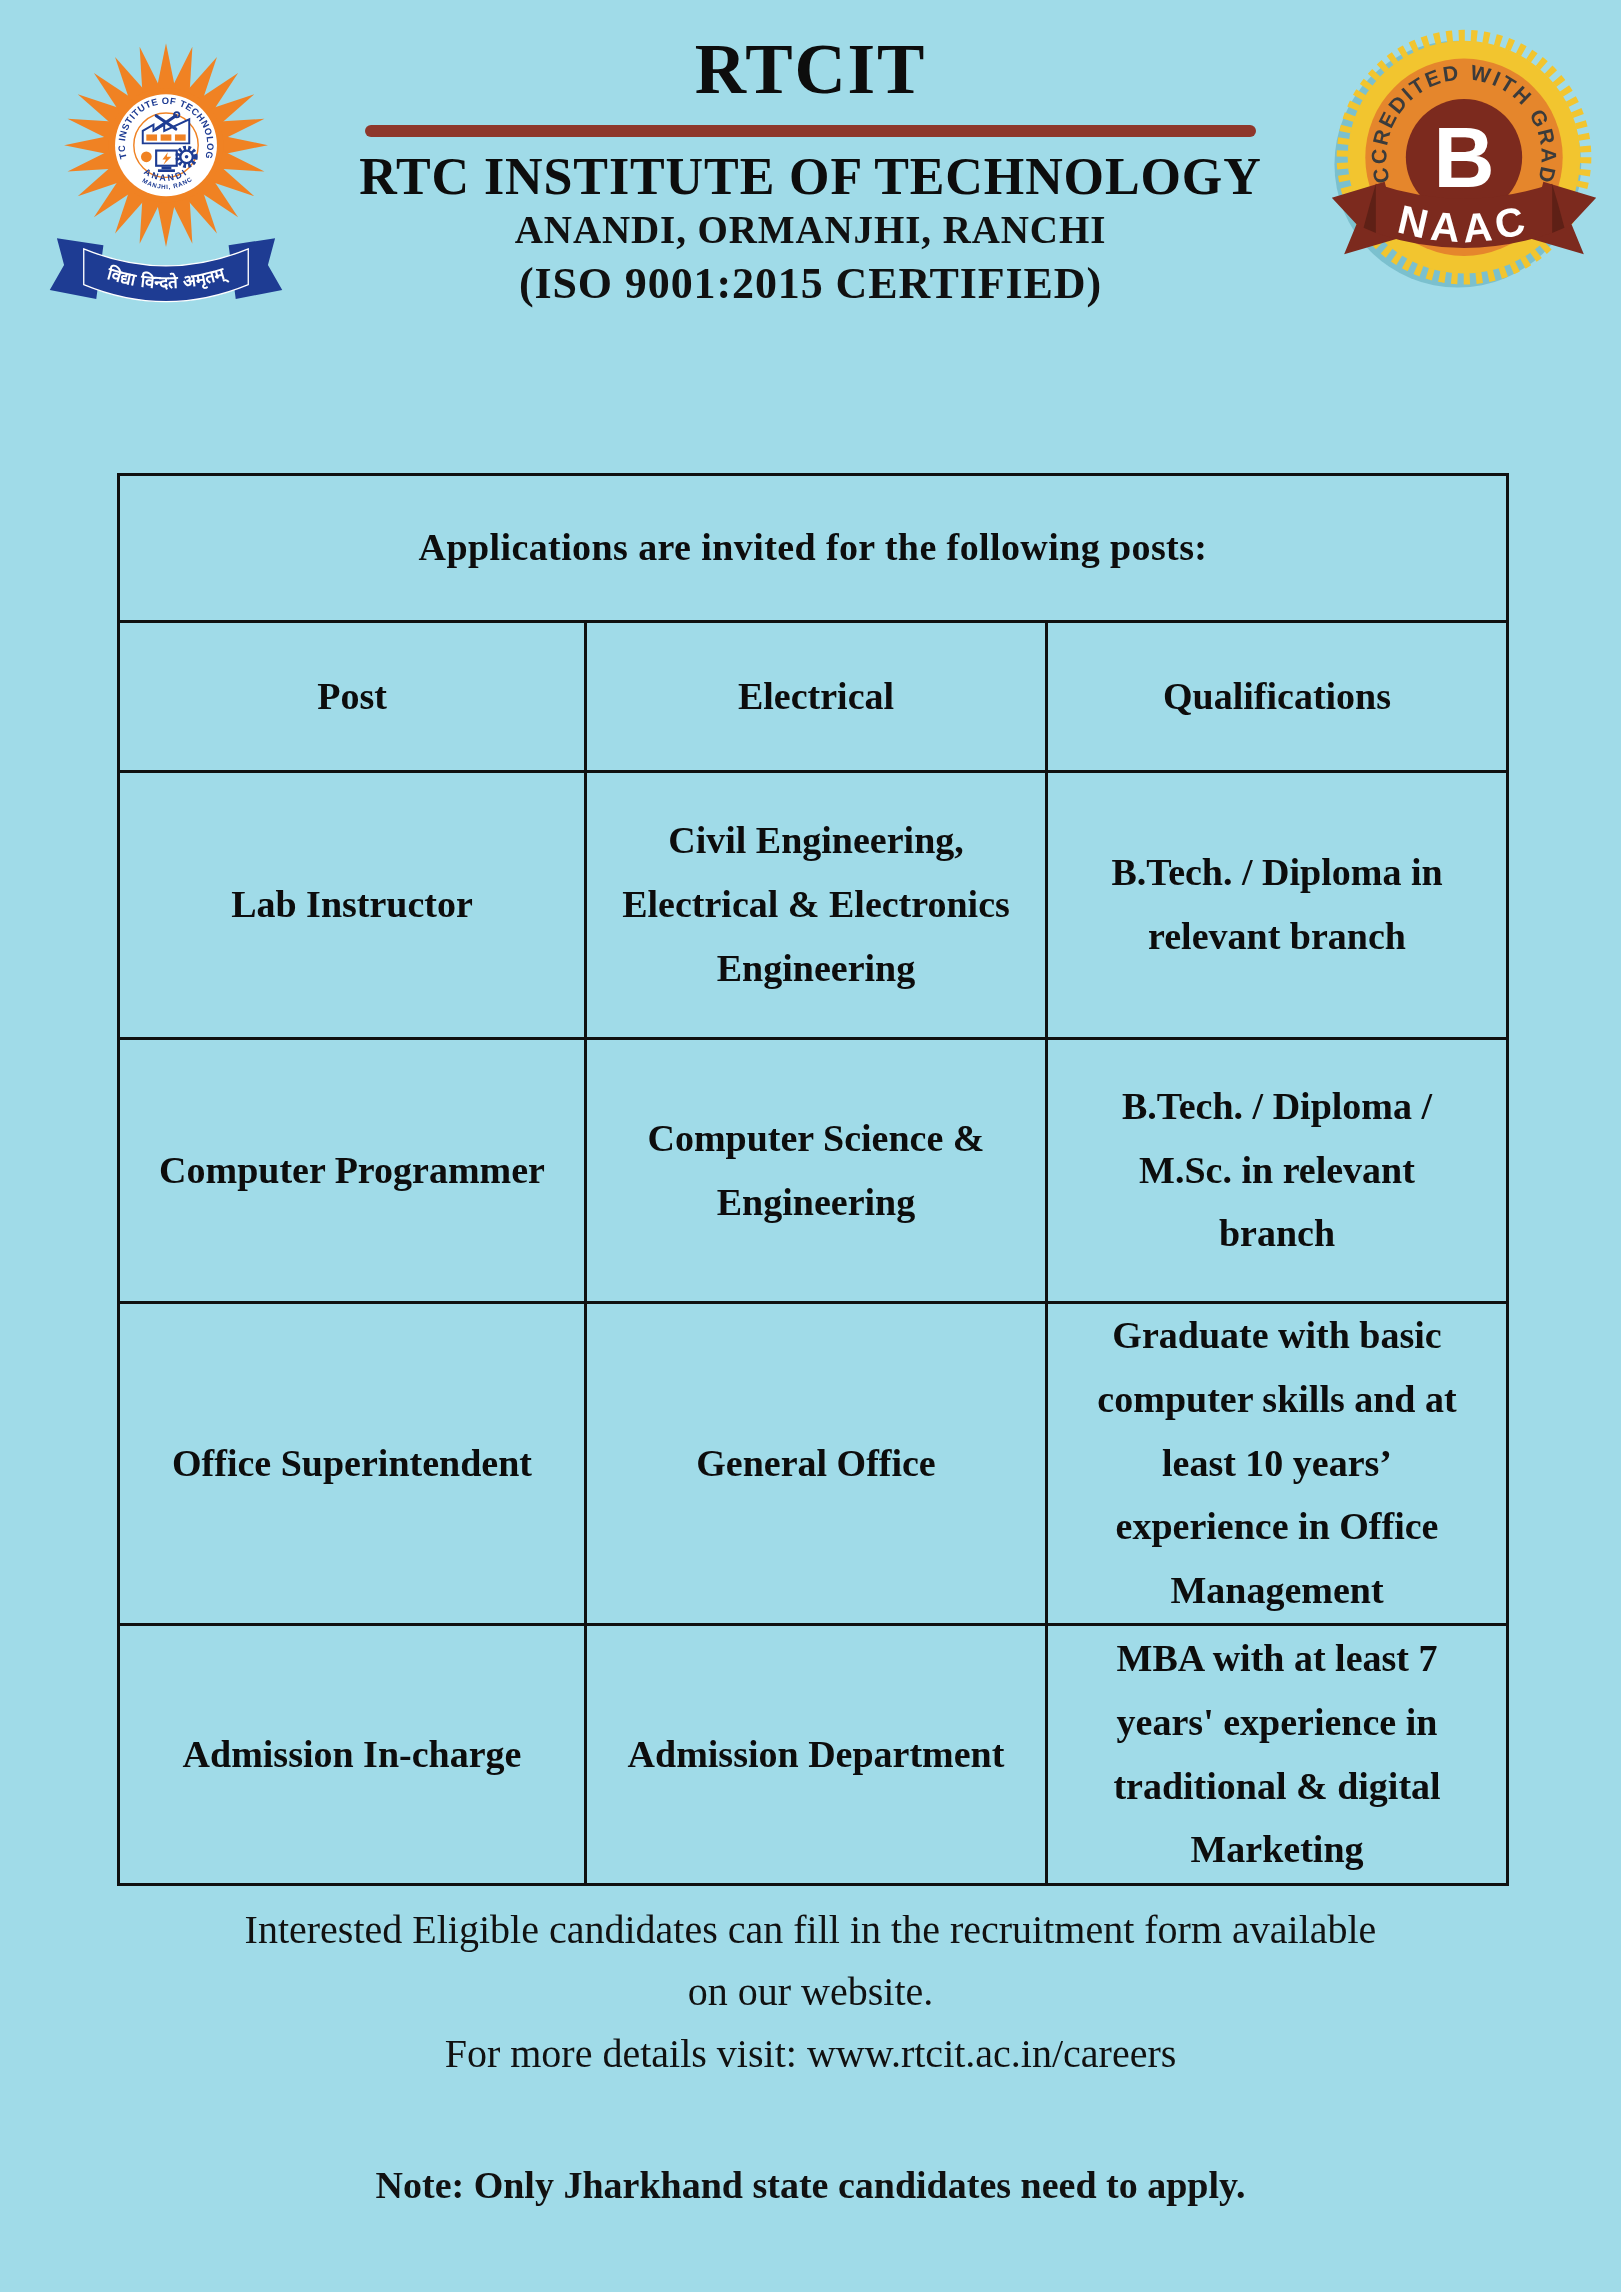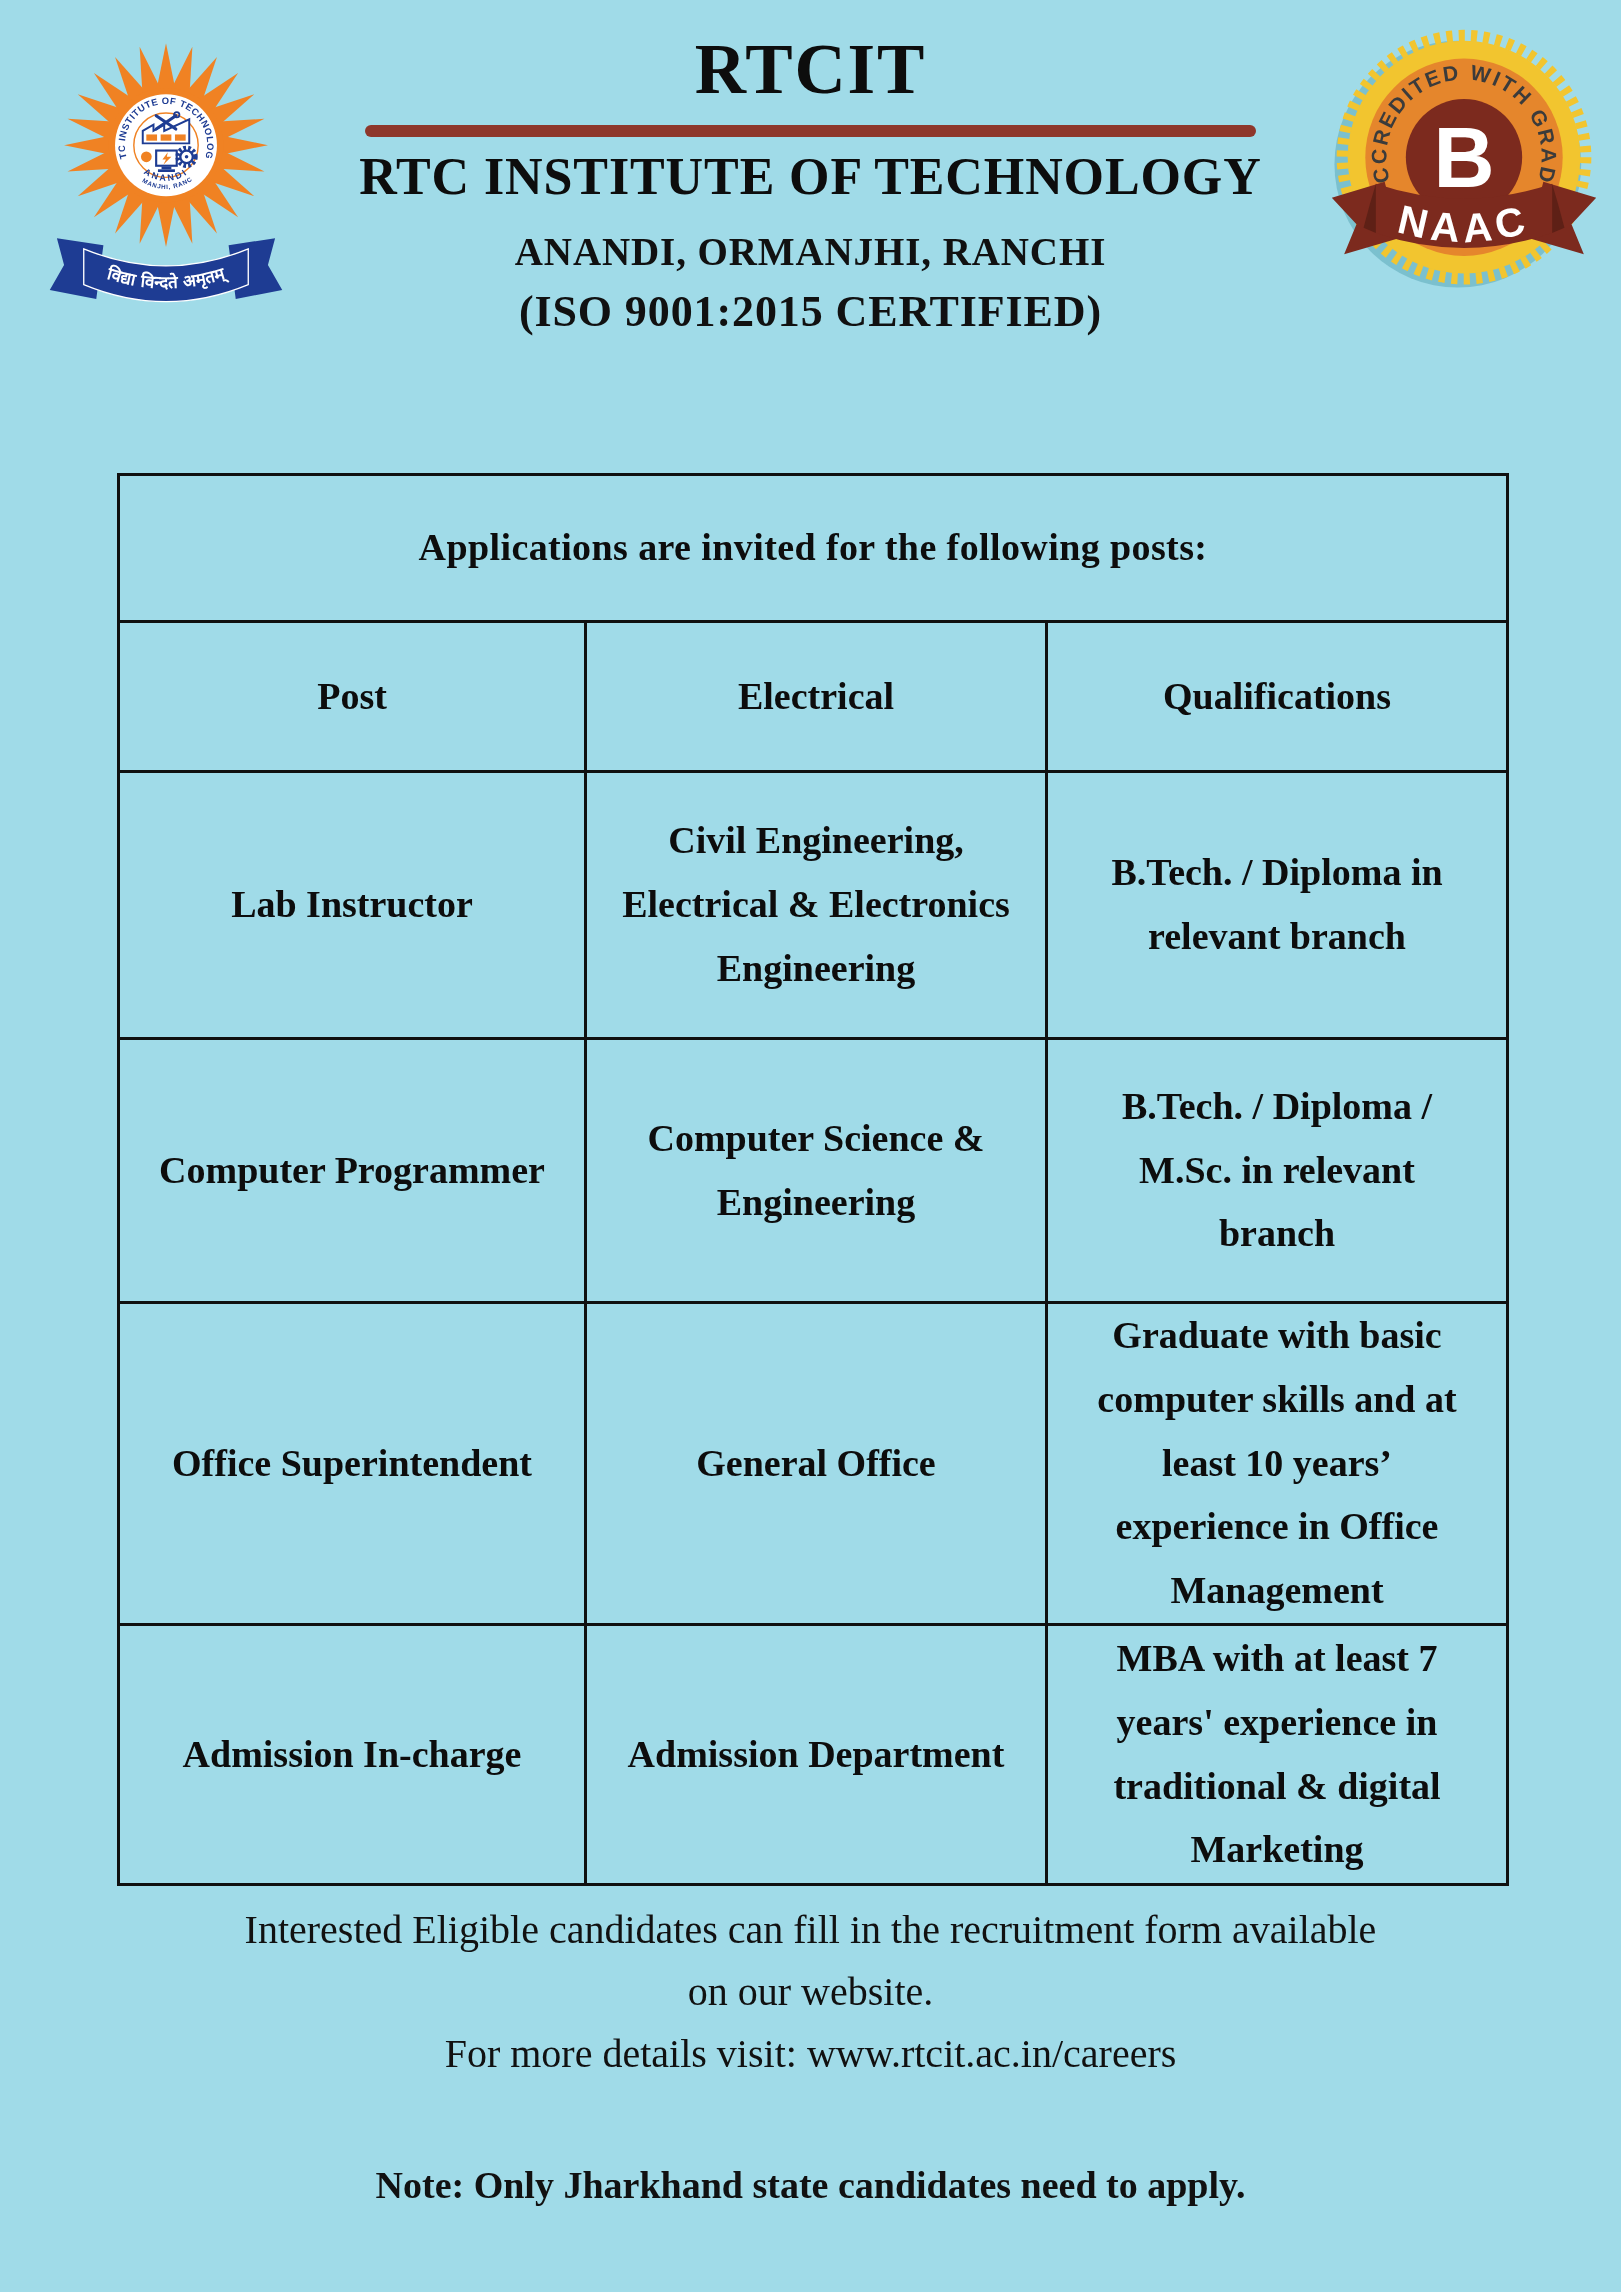--- a/index.html
+++ b/index.html
@@ -17,22 +17,22 @@
   .badge-wrap  { position: absolute; right: 16px; top: 25px;  width: 282px; height: 282px; }
   .head-center { position: absolute; left: 304px; right: 304px; top: 34px; text-align: center; }
   .head-acronym {
     font-size: 71px; font-weight: 700; line-height: 1.0; letter-spacing: 1.8px; color: #0d0d0d;
   }
   .head-divider {
     width: 891px; height: 12.5px; border-radius: 7.2px; background: #8E372B;
     margin: 19.7px auto 12.5px auto;
   }
   .head-name   { font-size: 52px; font-weight: 700; line-height: 1.05; letter-spacing: 0.9px; color: #0d0d0d; }
-  .head-loc    { font-size: 39px; font-weight: 700; margin-top: 25px; letter-spacing: 0.9px; }
-  .head-iso    { font-size: 44px; font-weight: 700; margin-top: 12px;  letter-spacing: 0.9px; }
+  .head-loc    { font-size: 39px; font-weight: 700; margin-top: 3px; letter-spacing: 0.9px; }
+  .head-iso    { font-size: 44px; font-weight: 700; margin-top: 6px;  letter-spacing: 0.9px; }
 
   
   table.posts {
     position: absolute; left: 117px; top: 473px;
     width: 1390px; height: 1368px;
     border-collapse: collapse; table-layout: fixed;
     background: transparent;
   }
   table.posts, table.posts td { border: 3.6px solid #101010; }
   table.posts td {

